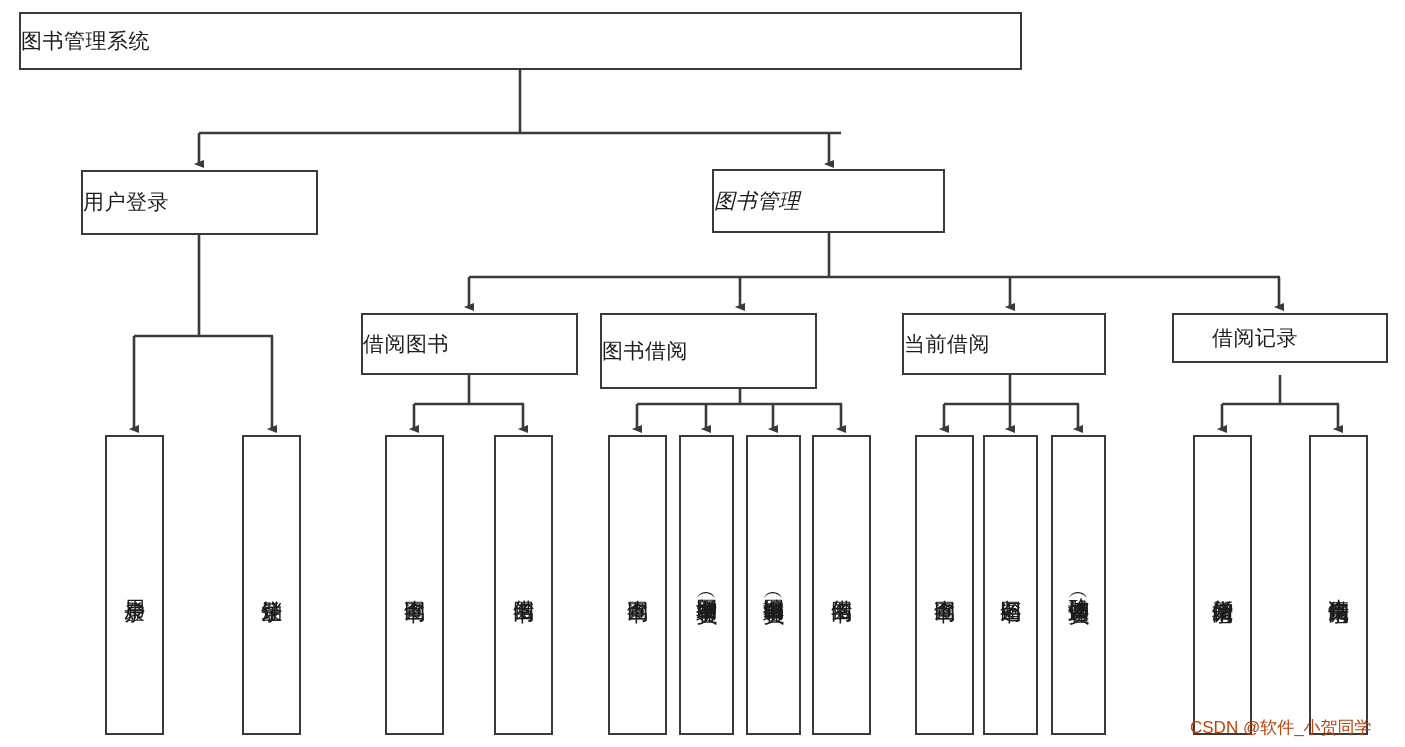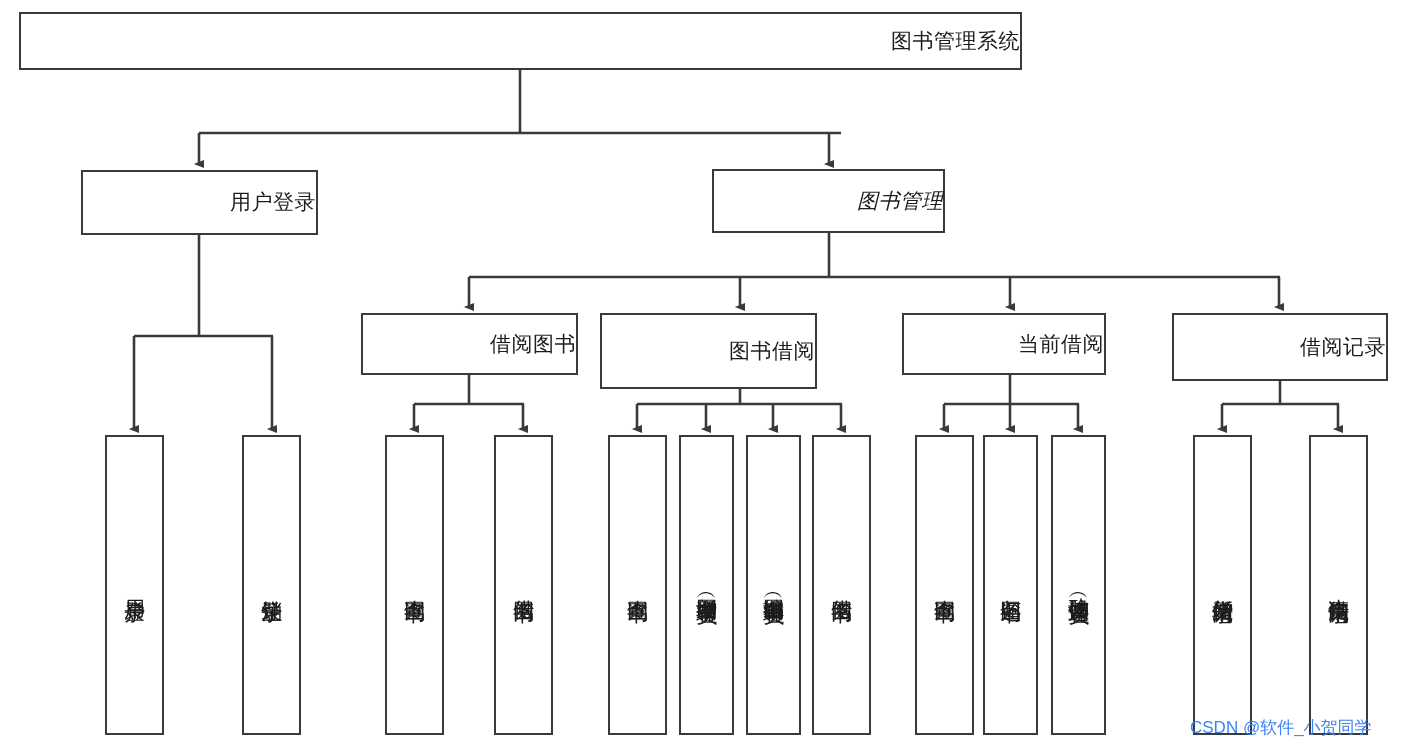--- a/index.html
+++ b/index.html
@@ -26,21 +26,21 @@
     height: 747px;
     pointer-events: none;
   }
   .node {
     position: absolute;
     box-sizing: border-box;
     background: #ffffff;
     border: 2px solid #3a3a3a;
     display: flex;
     align-items: center;
-    justify-content: flex-end;
+    justify-content: flex-start;
     color: #1c1c1c;
     z-index: 2;
   }
   .node .label {
     display: block;
     text-align: center;
     line-height: 1.18;
     letter-spacing: 0.5px;
   }
   .node.horiz .label {
@@ -55,21 +55,21 @@
     writing-mode: vertical-rl;
     text-orientation: upright;
     font-size: 21px;
     line-height: 1.16;
     letter-spacing: 1px;
     max-height: 100%;
   }
   .watermark {
     position: absolute;
     font-size: 17px;
-    color: #3b82f6;
+    color: #c2410c;
     white-space: nowrap;
     z-index: 5;
     text-align: center;
   }
 </style>
 </head>
 <body>
 
 <div id="canvas">
 
@@ -137,21 +137,21 @@
 
   <div class="node horiz" style="left:361px; top:313px; width:217px; height:62px;">
     <span class="label">借阅图书</span>
   </div>
   <div class="node horiz" style="left:600px; top:313px; width:217px; height:76px;">
     <span class="label">图书借阅</span>
   </div>
   <div class="node horiz" style="left:902px; top:313px; width:204px; height:62px;">
     <span class="label">当前借阅</span>
   </div>
-  <div class="node horiz" style="left:1172px; top:313px; width:216px; height:68px;">
+  <div class="node horiz" style="left:1172px; top:313px; width:216px; height:50px;padding-left:38px;">
     <span class="label">借阅记录</span>
   </div>
 
   <div class="node vert" style="left:105px; top:435px; width:59px; height:300px;">
     <span class="label">用户登录</span>
   </div>
   <div class="node vert" style="left:242px; top:435px; width:59px; height:300px;">
     <span class="label">注销登录</span>
   </div>
 

